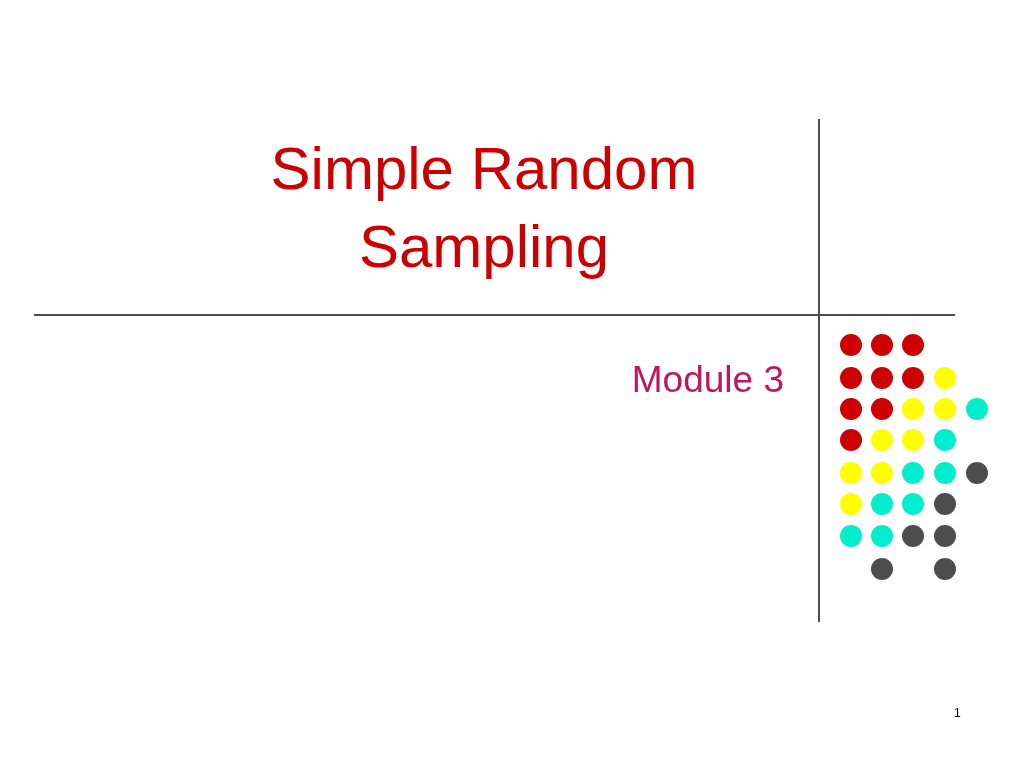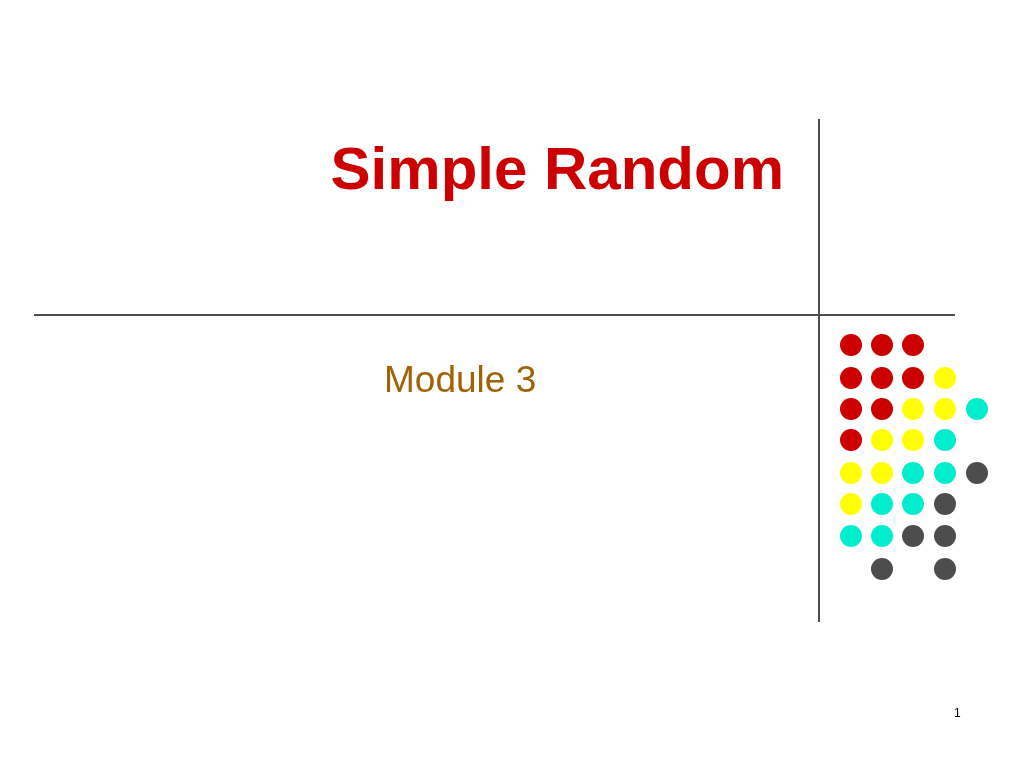--- a/index.html
+++ b/index.html
@@ -1,33 +1,34 @@
 <!DOCTYPE html>
 <html><head>
 <meta charset="utf-8">
 <style>
   html, body { margin:0; padding:0; background:#ffffff; }
   body { width:1024px; height:768px; position:relative; overflow:hidden; font-family:"Liberation Sans", sans-serif; }
   .vline { position:absolute; left:818px; top:119px; width:2px; height:503px; background:#4d4d4d; }
   .hline { position:absolute; left:34px; top:314px; width:921px; height:2px; background:#4d4d4d; }
-  .title { position:absolute; right:240px; top:130px; width:600px; text-align:right; color:#cc0000; font-weight:bold; font-size:60px; line-height:78px; }
+  .title { position:absolute; right:240px; top:130px; width:600px; text-align:center; color:#cc0000; font-weight:normal; font-size:60px; line-height:78px; }
   .title div { white-space:nowrap; }
-  .subtitle { position:absolute; right:240px; top:350px; width:400px; color:#a16207; font-size:37px; line-height:60px; }
+  .subtitle { position:absolute; right:240px; top:350px; width:400px; text-align:right; color:#be185d; font-size:37px; line-height:60px; }
   .dots { position:absolute; left:0; top:0; width:1024px; height:768px; pointer-events:none; }
   .dot { position:absolute; width:22px; height:22px; border-radius:50%; }
   .pagenum { position:absolute; left:954px; top:706px; font-size:12px; color:#000; }
 </style>
 </head>
 <body>
 
 <div class="vline"></div>
 <div class="hline"></div>
 
 <div class="title">
   <div>Simple Random</div>
+  <div>Sampling</div>
 </div>
 
 <div class="subtitle">
   <div>Module 3</div>
 </div>
 
 <div class="dots" id="dots">
     <div class="dot" style="left: 840px; top: 334px; background: rgb(204, 0, 0);"></div>
     <div class="dot" style="left: 871px; top: 334px; background: rgb(204, 0, 0);"></div>
     <div class="dot" style="left: 902px; top: 334px; background: rgb(204, 0, 0);"></div>

